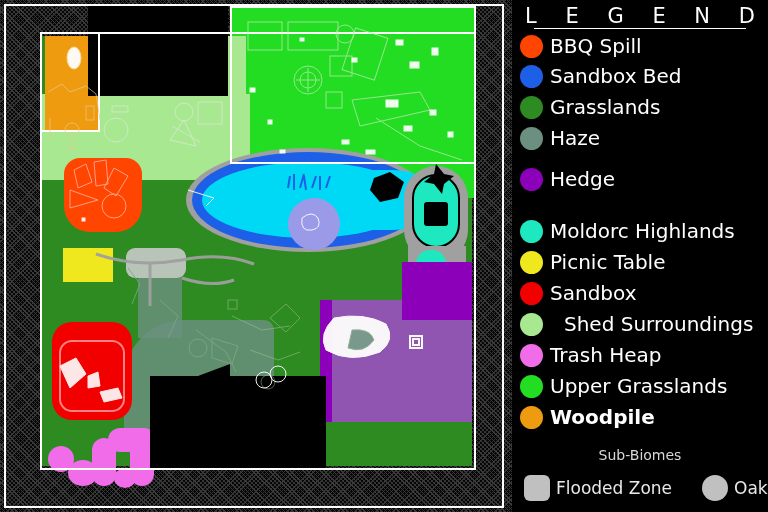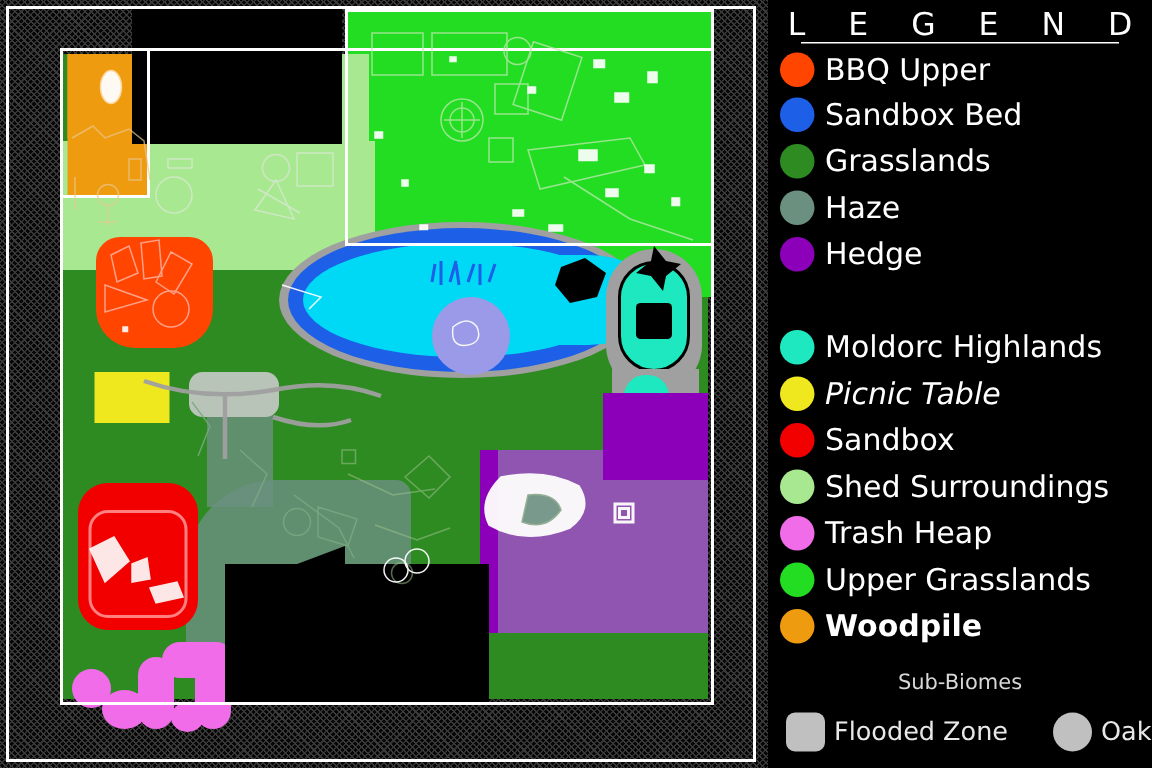--- a/index.html
+++ b/index.html
@@ -224,51 +224,51 @@
       </g>
     </svg>
   </div>
 
   <div id="legend">
     <div id="legend-title">L E G E N D</div>
     <div id="legend-rule"></div>
 
     <div class="lrow" style="top:31px;">
       <span class="dot" style="background:#FF4500"></span>
-      <span class="llabel">BBQ Upper</span>
+      <span class="llabel">BBQ Spill</span>
     </div>
     <div class="lrow" style="top:61px;">
       <span class="dot" style="background:#1E5FE8"></span>
       <span class="llabel">Sandbox Bed</span>
     </div>
     <div class="lrow" style="top:92px;">
       <span class="dot" style="background:#2E8B22"></span>
       <span class="llabel">Grasslands</span>
     </div>
     <div class="lrow" style="top:123px;">
       <span class="dot" style="background:#6B9080"></span>
       <span class="llabel">Haze</span>
     </div>
-    <div class="lrow" style="top:154px;align-items:center;">
+    <div class="lrow" style="top:164px;align-items:center;">
       <span class="dot" style="background:#8B00B8"></span>
       <span class="llabel">Hedge</span>
     </div>
     <div class="lrow" style="top:216px;">
       <span class="dot" style="background:#1EE8C0"></span>
       <span class="llabel">Moldorc Highlands</span>
     </div>
-    <div class="lrow" style="top:247px;font-style:italic;">
+    <div class="lrow" style="top:247px;">
       <span class="dot" style="background:#EFE81E"></span>
       <span class="llabel">Picnic Table</span>
     </div>
     <div class="lrow" style="top:278px;">
       <span class="dot" style="background:#F20000"></span>
       <span class="llabel">Sandbox</span>
     </div>
-    <div class="lrow" style="top:309px;">
+    <div class="lrow" style="top:309px;gap:14px;">
       <span class="dot" style="background:#A8E890"></span>
       <span class="llabel">Shed Surroundings</span>
     </div>
     <div class="lrow" style="top:340px;">
       <span class="dot" style="background:#F06CE8"></span>
       <span class="llabel">Trash Heap</span>
     </div>
     <div class="lrow" style="top:371px;">
       <span class="dot" style="background:#22DD22"></span>
       <span class="llabel">Upper Grasslands</span>

